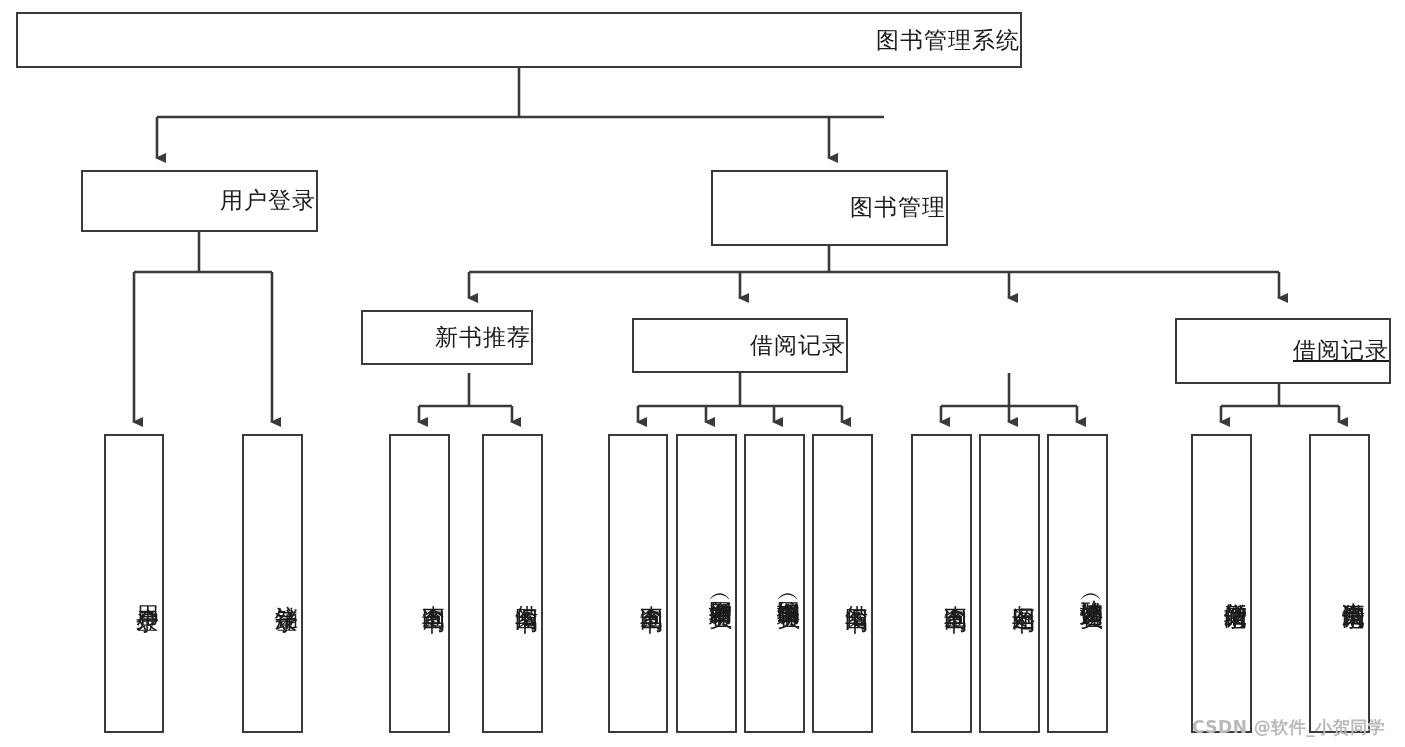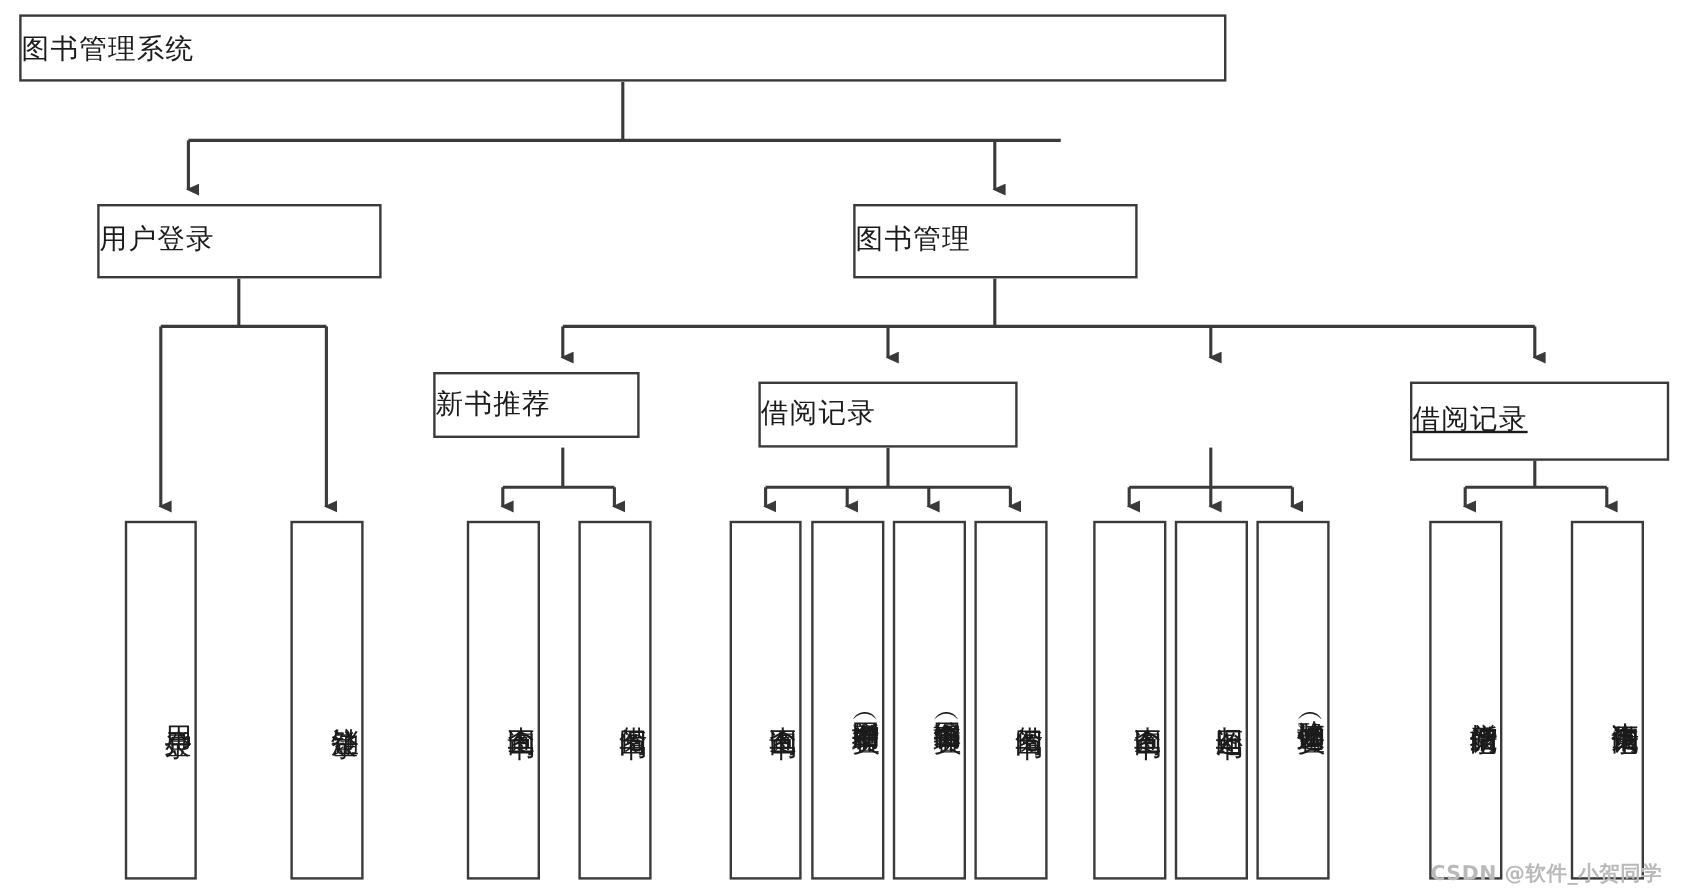--- a/index.html
+++ b/index.html
@@ -25,21 +25,21 @@
     height: 747px;
     pointer-events: none;
   }
   .node {
     position: absolute;
     box-sizing: border-box;
     background: #ffffff;
     border: 2px solid #3a3a3a;
     display: flex;
     align-items: center;
-    justify-content: flex-start;
+    justify-content: flex-end;
     color: #1b1b1b;
   }
   .node-h {
     font-size: 23px;
     letter-spacing: 1px;
     line-height: 1.1;
     white-space: nowrap;
   }
   .node-root {
     font-size: 23px;
@@ -125,21 +125,21 @@
     </g>
   </svg>
 
   <div class="node node-root" style="left:16px; top:12px; width:1006px; height:56px;">
     <span>图书管理系统</span>
   </div>
 
   <div class="node node-h" style="left:81px; top:170px; width:237px; height:62px;">
     <span>用户登录</span>
   </div>
-  <div class="node node-h" style="left:711px; top:170px; width:237px; height:62px;">
+  <div class="node node-h" style="left:711px; top:170px; width:237px; height:76px;">
     <span>图书管理</span>
   </div>
 
   <div class="node node-h" style="left:361px; top:310px; width:172px; height:55px;">
     <span>新书推荐</span>
   </div>
   <div class="node node-h" style="left:632px; top:318px; width:216px; height:55px;">
     <span>借阅记录</span>
   </div>
   <div class="node node-h" style="left:1175px; top:318px; width:216px; height:66px;text-decoration:underline;">

